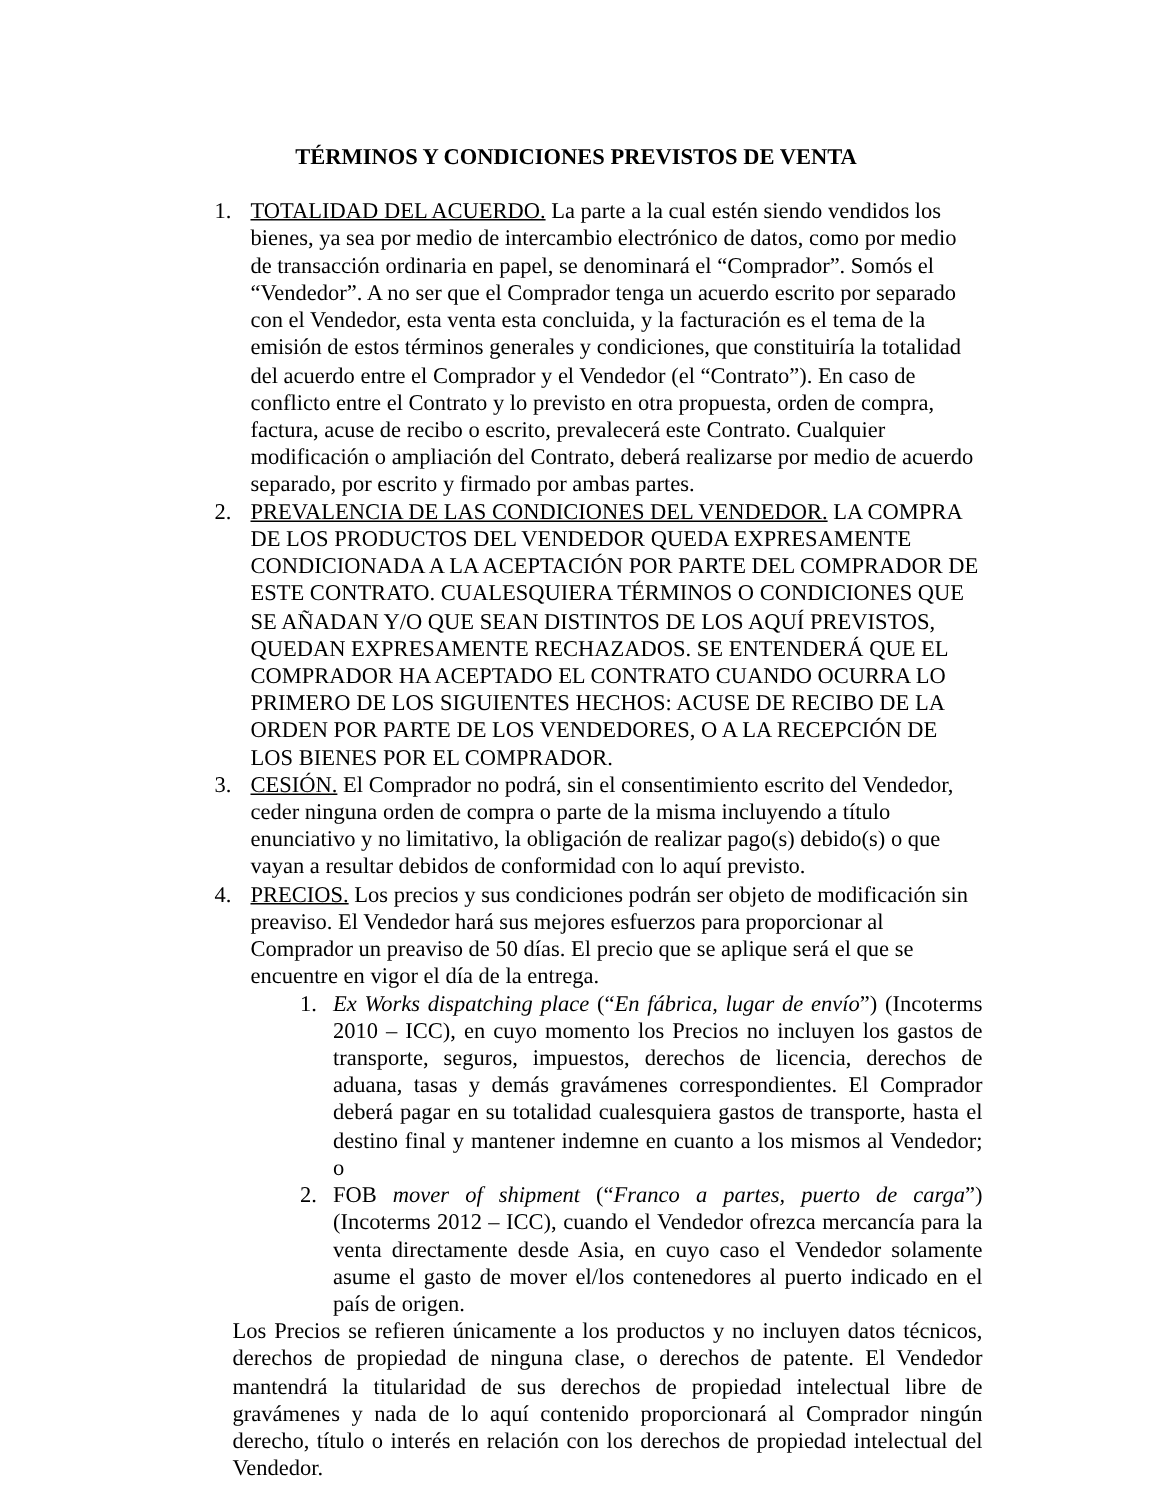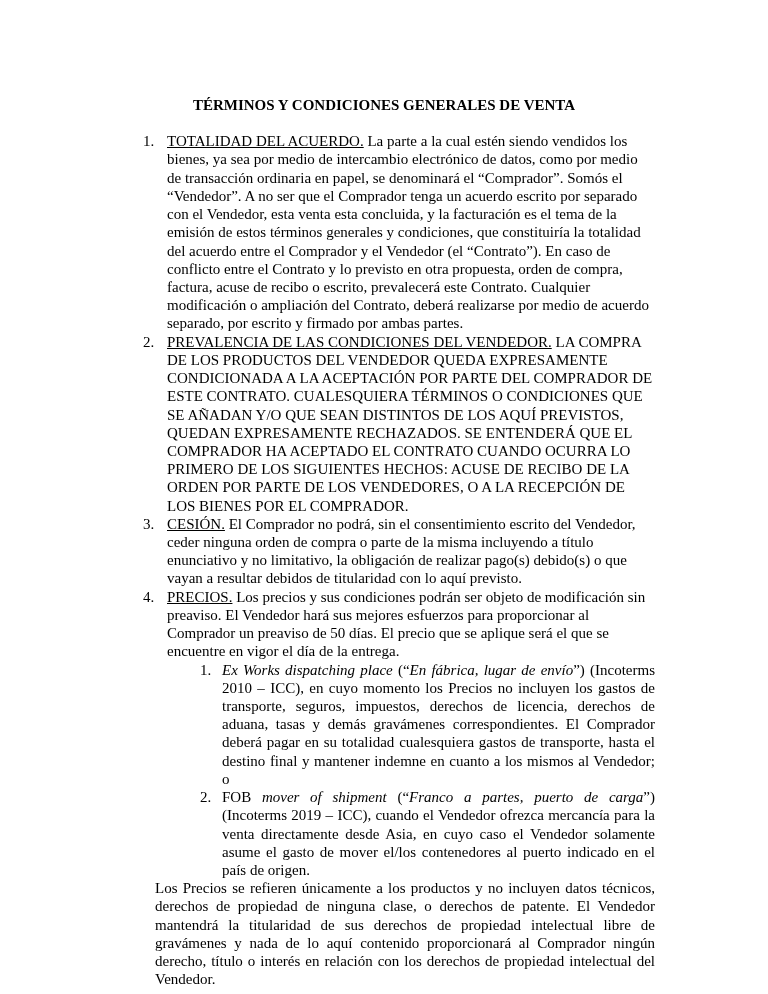--- a/index.html
+++ b/index.html
@@ -47,49 +47,49 @@
   .justify { text-align: justify; }
   .outdent { margin-left: -12px; }
   .b { font-weight: normal; }
   .i { font-style: italic; }
   .u { text-decoration: underline; }
 </style>
 </head>
 <body>
 
 <div class="page">
-  <h1 class="title">TÉRMINOS Y CONDICIONES GENERALES DE VENTA</h1>
+  <h1 class="title">TÉRMINOS Y CONDICIONES PREVISTOS DE VENTA</h1>
   <div class="list">
       <div class="item">
         <div class="num">1.</div>
         <div class="content">
           <div class="para"><span class="b u">TOTALIDAD DEL ACUERDO.</span><span> La parte a la cual estén siendo vendidos los bienes, ya sea por medio de intercambio electrónico de datos, como por medio de transacción ordinaria en papel, se denominará el “Comprador”. Somós el “Vendedor”. </span><span class="b">A no ser que el Comprador tenga un acuerdo escrito por separado con el Vendedor, esta venta esta concluida, y la facturación es el tema de la emisión de estos términos generales y condiciones, que constituiría la totalidad del acuerdo entre el Comprador y el Vendedor (el “Contrato”)</span><span>. En caso de conflicto entre el Contrato y lo previsto en otra propuesta, orden de compra, factura, acuse de recibo o escrito, prevalecerá este Contrato. Cualquier modificación o ampliación del Contrato, deberá realizarse por medio de acuerdo separado, por escrito y firmado por ambas partes.</span></div>
         </div>
       </div>
       <div class="item">
         <div class="num">2.</div>
         <div class="content">
           <div class="para"><span class="b u">PREVALENCIA DE LAS CONDICIONES DEL VENDEDOR.</span><span> LA COMPRA DE LOS PRODUCTOS DEL VENDEDOR QUEDA EXPRESAMENTE CONDICIONADA A LA ACEPTACIÓN POR PARTE DEL COMPRADOR DE ESTE CONTRATO. CUALESQUIERA TÉRMINOS O CONDICIONES QUE SE AÑADAN Y/O QUE SEAN DISTINTOS DE LOS AQUÍ PREVISTOS, QUEDAN EXPRESAMENTE RECHAZADOS. SE ENTENDERÁ QUE EL COMPRADOR HA ACEPTADO EL CONTRATO CUANDO OCURRA LO PRIMERO DE LOS SIGUIENTES HECHOS: ACUSE DE RECIBO DE LA ORDEN POR PARTE DE LOS VENDEDORES, O A LA RECEPCIÓN DE LOS BIENES POR EL COMPRADOR.</span></div>
         </div>
       </div>
       <div class="item">
         <div class="num">3.</div>
         <div class="content">
-          <div class="para"><span class="b u">CESIÓN.</span><span> El Comprador no podrá, sin el consentimiento escrito del Vendedor, ceder ninguna orden de compra o parte de la misma incluyendo a título enunciativo y no limitativo, la obligación de realizar pago(s) debido(s) o que vayan a resultar debidos de titularidad con lo aquí previsto.</span></div>
+          <div class="para"><span class="b u">CESIÓN.</span><span> El Comprador no podrá, sin el consentimiento escrito del Vendedor, ceder ninguna orden de compra o parte de la misma incluyendo a título enunciativo y no limitativo, la obligación de realizar pago(s) debido(s) o que vayan a resultar debidos de conformidad con lo aquí previsto.</span></div>
         </div>
       </div>
       <div class="item">
         <div class="num">4.</div>
         <div class="content">
           <div class="para"><span class="b u">PRECIOS.</span><span> Los precios y sus condiciones podrán ser objeto de modificación sin preaviso. El Vendedor hará sus mejores esfuerzos para proporcionar al Comprador un preaviso de 50 días. El precio que se aplique será el que se encuentre en vigor el día de la entrega.</span></div>
           <div class="subitem justify">
             <div class="subnum">1.</div>
             <div class="subtext"><span class="i">Ex Works dispatching place</span><span> (“</span><span class="i">En fábrica, lugar de envío</span><span>”) (Incoterms 2010 – ICC), en cuyo momento los Precios no incluyen los gastos de transporte, seguros, impuestos, derechos de licencia, derechos de aduana, tasas y demás gravámenes correspondientes. El Comprador deberá pagar en su totalidad cualesquiera gastos de transporte, hasta el destino final y mantener indemne en cuanto a los mismos al Vendedor; o</span></div>
           </div>
           <div class="subitem justify">
             <div class="subnum">2.</div>
-            <div class="subtext"><span>FOB </span><span class="i">mover of shipment</span><span> (“</span><span class="i">Franco a partes, puerto de carga</span><span>”) (Incoterms 2019 – ICC), cuando el Vendedor ofrezca mercancía para la venta directamente desde Asia, en cuyo caso el Vendedor solamente asume el gasto de mover el/los contenedores al puerto indicado en el país de origen.</span></div>
+            <div class="subtext"><span>FOB </span><span class="i">mover of shipment</span><span> (“</span><span class="i">Franco a partes, puerto de carga</span><span>”) (Incoterms 2012 – ICC), cuando el Vendedor ofrezca mercancía para la venta directamente desde Asia, en cuyo caso el Vendedor solamente asume el gasto de mover el/los contenedores al puerto indicado en el país de origen.</span></div>
           </div>
           <div class="para justify outdent"><span>Los Precios se refieren únicamente a los productos y no incluyen datos técnicos, derechos de propiedad de ninguna clase, o derechos de patente. El Vendedor mantendrá la titularidad de sus derechos de propiedad intelectual libre de gravámenes y nada de lo aquí contenido proporcionará al Comprador ningún derecho, título o interés en relación con los derechos de propiedad intelectual del Vendedor.</span></div>
         </div>
       </div>
     </div>
 </div>
 
 </body></html>

